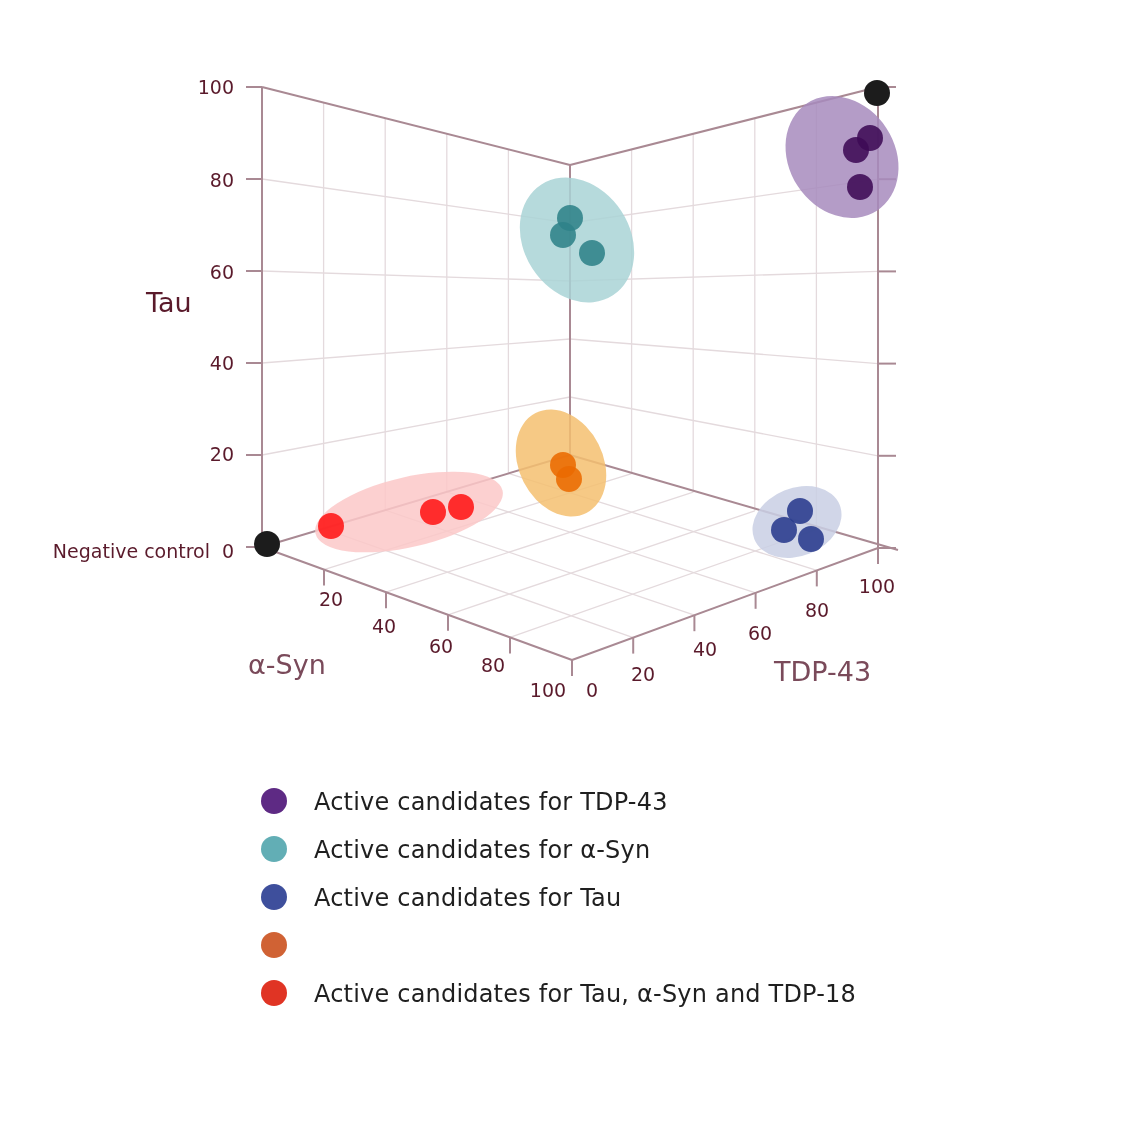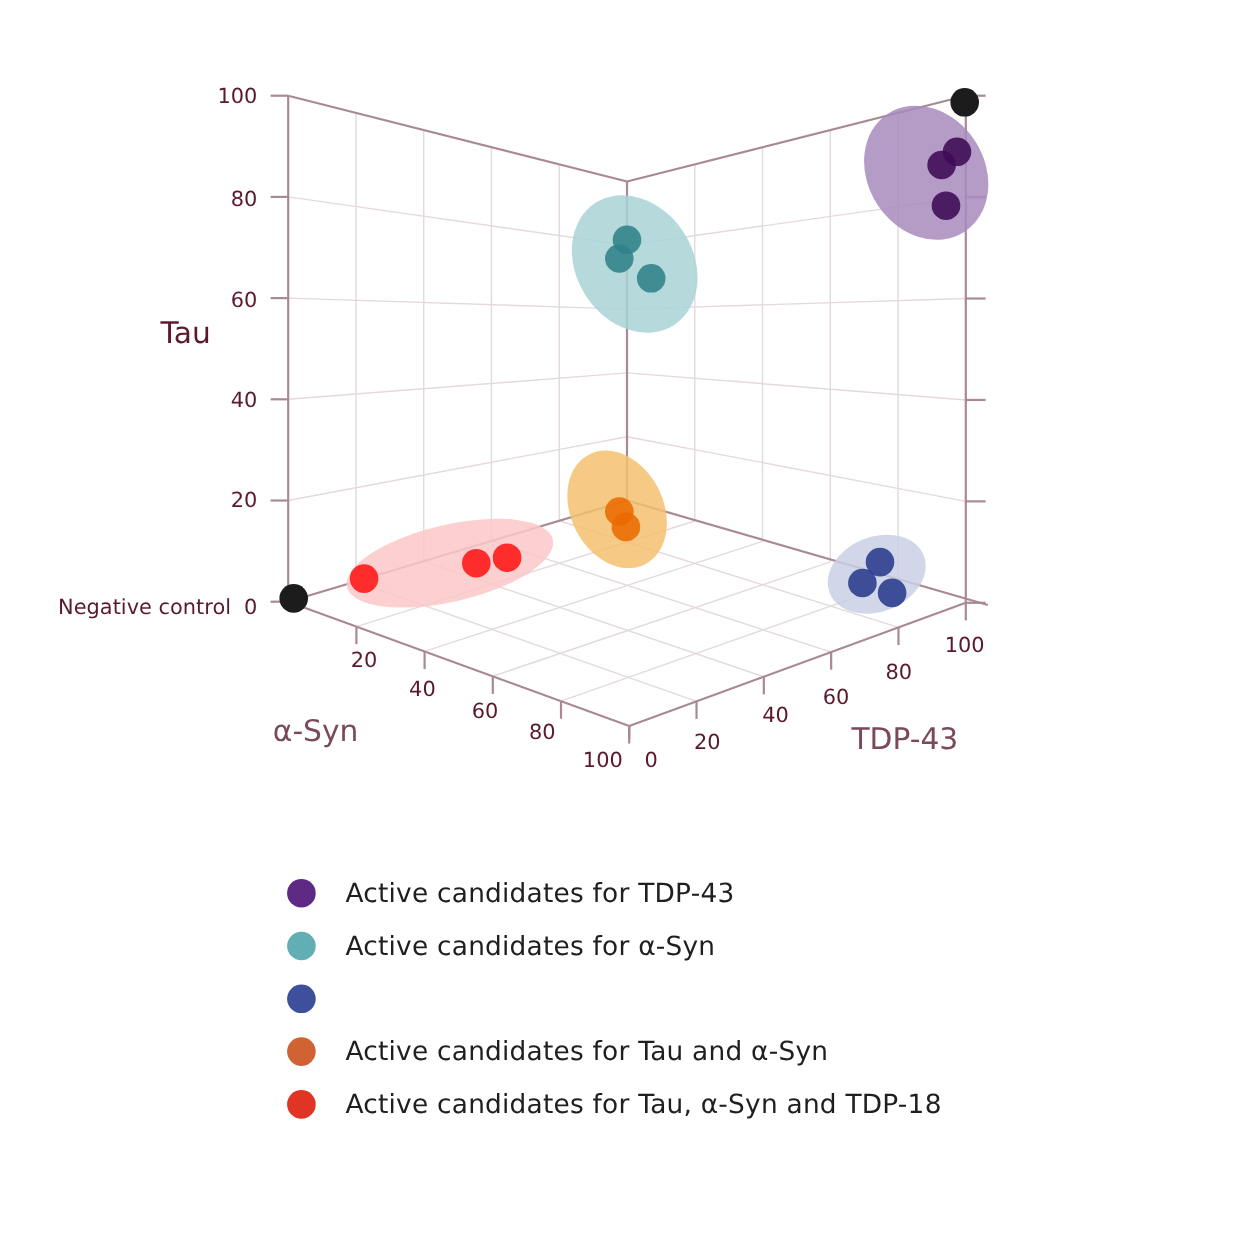--- a/index.html
+++ b/index.html
@@ -4,21 +4,21 @@
 <style>
   html, body { margin: 0; padding: 0; background: #ffffff; }
   body { width: 1134px; height: 1134px; position: relative; overflow: hidden;
          font-family: "Liberation Sans", "DejaVu Sans", sans-serif; }
   #chart { position: absolute; left: 0; top: 0; width: 1134px; height: 760px; }
   .tick-label { font-family: "DejaVu Sans", sans-serif; font-size: 19px; fill: #5a1a2b; }
   .axis-title { font-family: "DejaVu Sans", sans-serif; font-size: 27px; fill: #7a4a5a; }
   .axis-title.tau { fill: #5a1a2b; }
   .neg-label { font-family: "DejaVu Sans", sans-serif; font-size: 19px; fill: #5a1a2b; }
   .legend { position: absolute; left: 258px; top: 788px; width: 700px; }
-  .legend-item { display: flex; align-items: center; height: 48px; }
+  .legend-item { display: flex; height: 48px; }
   .legend-dot { width: 26px; height: 26px; border-radius: 50%; margin-left: 3px; margin-right: 27px; flex: none; }
   .legend-label { font-family: "DejaVu Sans", sans-serif; font-size: 24px; color: #1f1f1f; letter-spacing: 0.2px; white-space: nowrap; }
 </style>
 </head>
 <body>
 
 <svg id="chart" viewBox="0 0 1134 760" xmlns="http://www.w3.org/2000/svg">
   <g id="grid-layer">
       <line x1="323.6" y1="528.6" x2="323.6" y2="102.6" stroke="#e4dadd" stroke-width="1.3"></line>
       <line x1="262" y1="455" x2="570" y2="397" stroke="#e4dadd" stroke-width="1.3"></line>
@@ -138,22 +138,22 @@
   <div class="legend-item">
     <span class="legend-dot" style="background: rgb(94, 42, 132);"></span>
     <span class="legend-label">Active candidates for TDP-43</span>
   </div>
   <div class="legend-item">
     <span class="legend-dot" style="background: rgb(98, 174, 181);"></span>
     <span class="legend-label">Active candidates for α-Syn</span>
   </div>
   <div class="legend-item">
     <span class="legend-dot" style="background: rgb(62, 79, 156);"></span>
+    <span class="legend-label">Active candidates for Tau</span>
   </div>
   <div class="legend-item">
     <span class="legend-dot" style="background: rgb(208, 98, 52);"></span>
-    <span class="legend-label">Active candidates for Tau and α-Syn</span>
   </div>
   <div class="legend-item">
     <span class="legend-dot" style="background: rgb(224, 52, 36);"></span>
     <span class="legend-label">Active candidates for Tau, α-Syn and TDP-18</span>
   </div>
 </div>
 
 </body></html>

